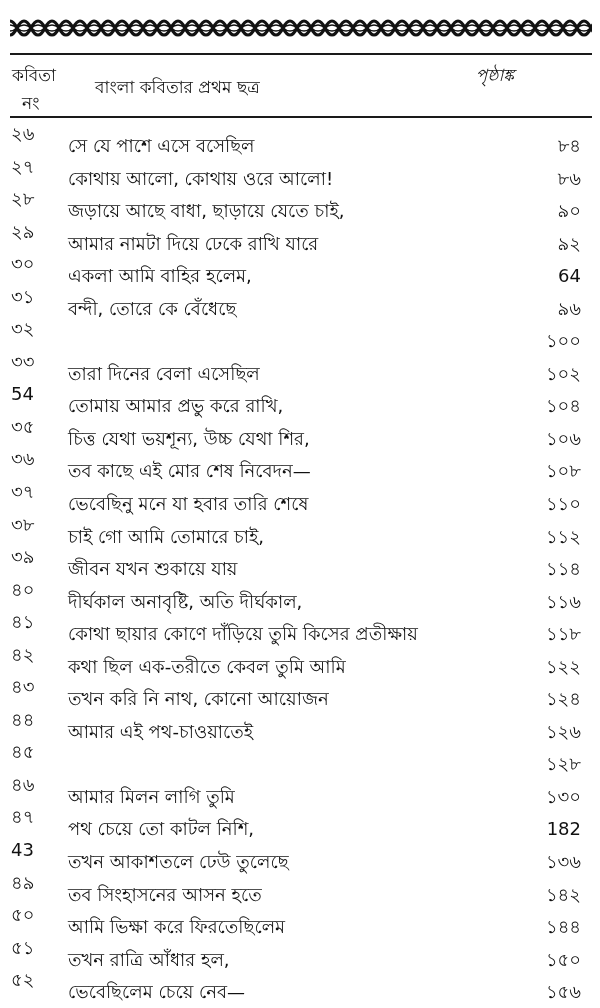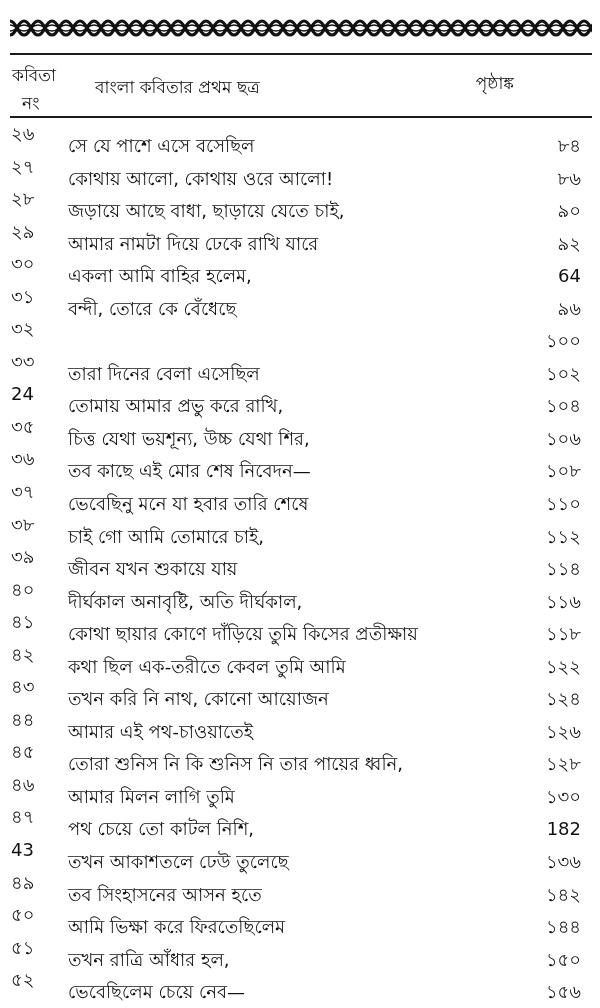--- a/index.html
+++ b/index.html
@@ -50,21 +50,22 @@
       top: 32px;
     }
     .h-title {
       position: absolute;
       left: 95px;
       top: 16px;
     }
     .h-page {
       position: absolute;
       right: 18px;
-      top: 12px;
+      top: 4px;
+      font-style: italic;
     }
     .rows {
       position: absolute;
       left: 0;
       top: 120px;
       width: 600px;
     }
     .row {
       position: relative;
       height: 32.55px;
@@ -149,21 +150,21 @@
   <div class="row">
       <span class="num">৩২</span>
       <span class="page">১০০</span>
     </div>
   <div class="row">
       <span class="num">৩৩</span>
       <span class="line">তারা দিনের বেলা এসেছিল</span>
       <span class="page">১০২</span>
     </div>
   <div class="row">
-      <span class="num">24</span>
+      <span class="num">54</span>
       <span class="line">তোমায় আমার প্রভু করে রাখি,</span>
       <span class="page">১০৪</span>
     </div>
   <div class="row">
       <span class="num">৩৫</span>
       <span class="line">চিত্ত যেথা ভয়শূন্য, উচ্চ যেথা শির,</span>
       <span class="page">১০৬</span>
     </div>
   <div class="row">
       <span class="num">৩৬</span>
@@ -205,21 +206,20 @@
       <span class="line">তখন করি নি নাথ, কোনো আয়োজন</span>
       <span class="page">১২৪</span>
     </div>
   <div class="row">
       <span class="num">৪৪</span>
       <span class="line">আমার এই পথ-চাওয়াতেই</span>
       <span class="page">১২৬</span>
     </div>
   <div class="row">
       <span class="num">৪৫</span>
-      <span class="line">তোরা শুনিস নি কি শুনিস নি তার পায়ের ধ্বনি,</span>
       <span class="page">১২৮</span>
     </div>
   <div class="row">
       <span class="num">৪৬</span>
       <span class="line">আমার মিলন লাগি তুমি</span>
       <span class="page">১৩০</span>
     </div>
   <div class="row">
       <span class="num">৪৭</span>
       <span class="line">পথ চেয়ে তো কাটল নিশি,</span>

